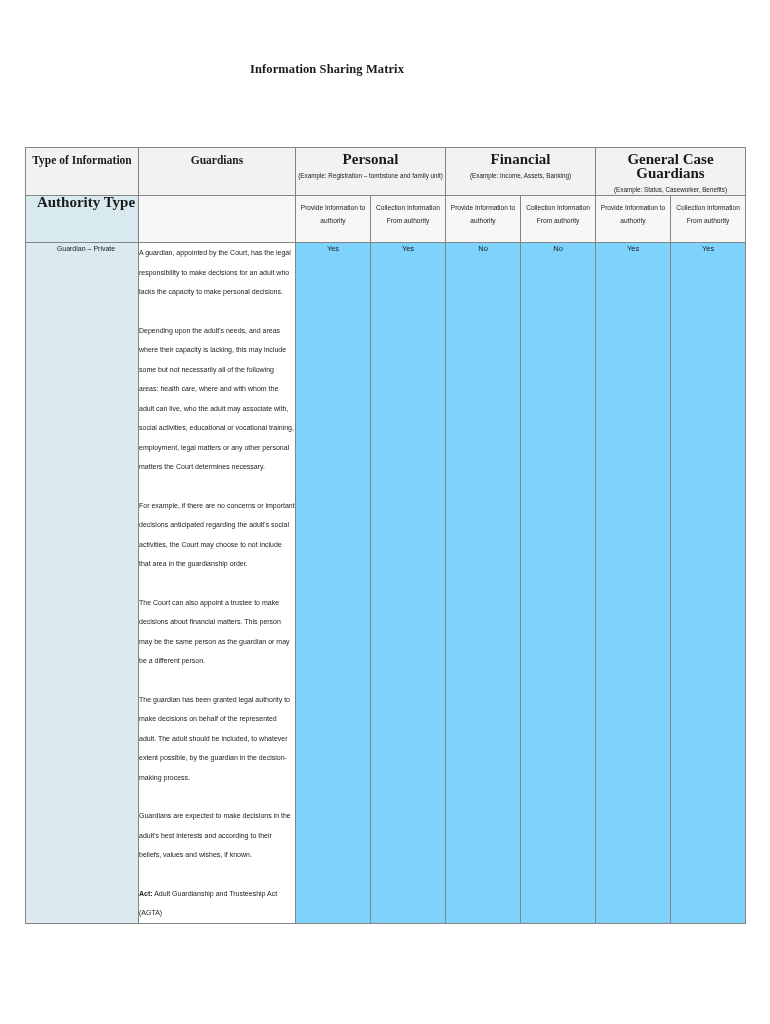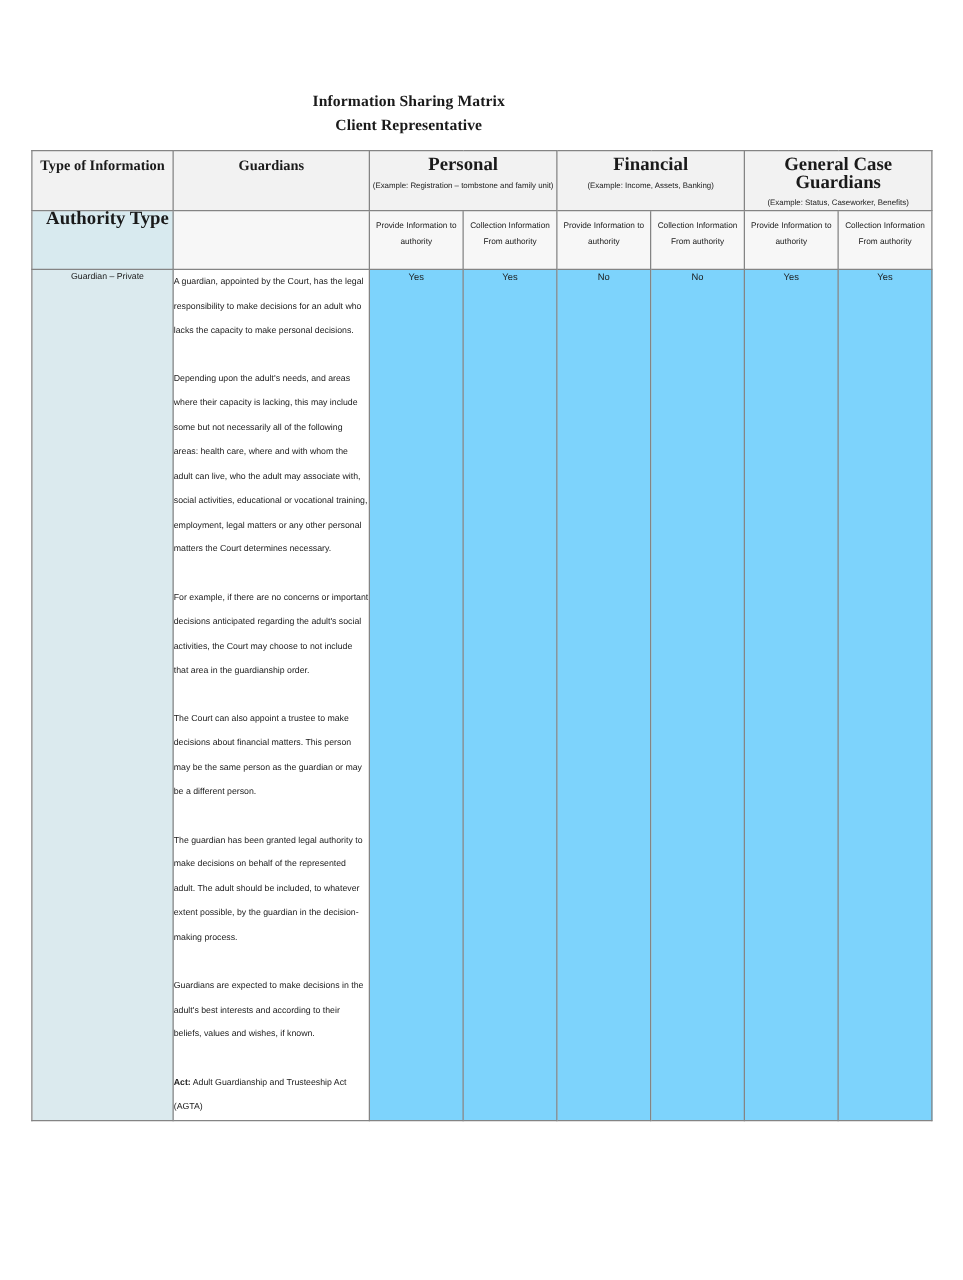--- a/index.html
+++ b/index.html
@@ -13,41 +13,41 @@
     height: 1024px;
     font-family: "Liberation Sans", sans-serif;
     color: #1a1a1a;
     overflow: hidden;
     position: relative;
   }
 
   .page {
     width: 654px;
     height: 1024px;
-    padding: 12px;
+    padding: 0;
     position: relative;
   }
 
   
   .title-block {
     padding-top: 60px;
     text-align: center;
     font-family: "Liberation Serif", serif;
     font-weight: bold;
     font-size: 12.5px;
     line-height: 19px;
     letter-spacing: 0.1px;
   }
   .title-line { display: block; }
 
   
   .matrix-wrap {
     position: absolute;
     left: 25px;
-    top: 120px;
+    top: 147px;
     width: 720px;
   }
   table.matrix {
     border-collapse: collapse;
     width: 720px;
     table-layout: fixed;
     background: #ffffff;
   }
   table.matrix td, table.matrix th {
     border: 1px solid #848484;
@@ -159,21 +159,20 @@
     line-height: 11px;
   }
 </style>
 </head>
 <body>
 
 <div class="page">
 
   <div class="title-block">
     <span class="title-line">Information Sharing Matrix</span>
-    <span class="title-line">Client Representative</span>
   </div>
 
   <div class="matrix-wrap">
     <table class="matrix">
       <colgroup>
         <col class="c-type">
         <col class="c-def">
         <col class="c-data">
         <col class="c-data">
         <col class="c-data">

